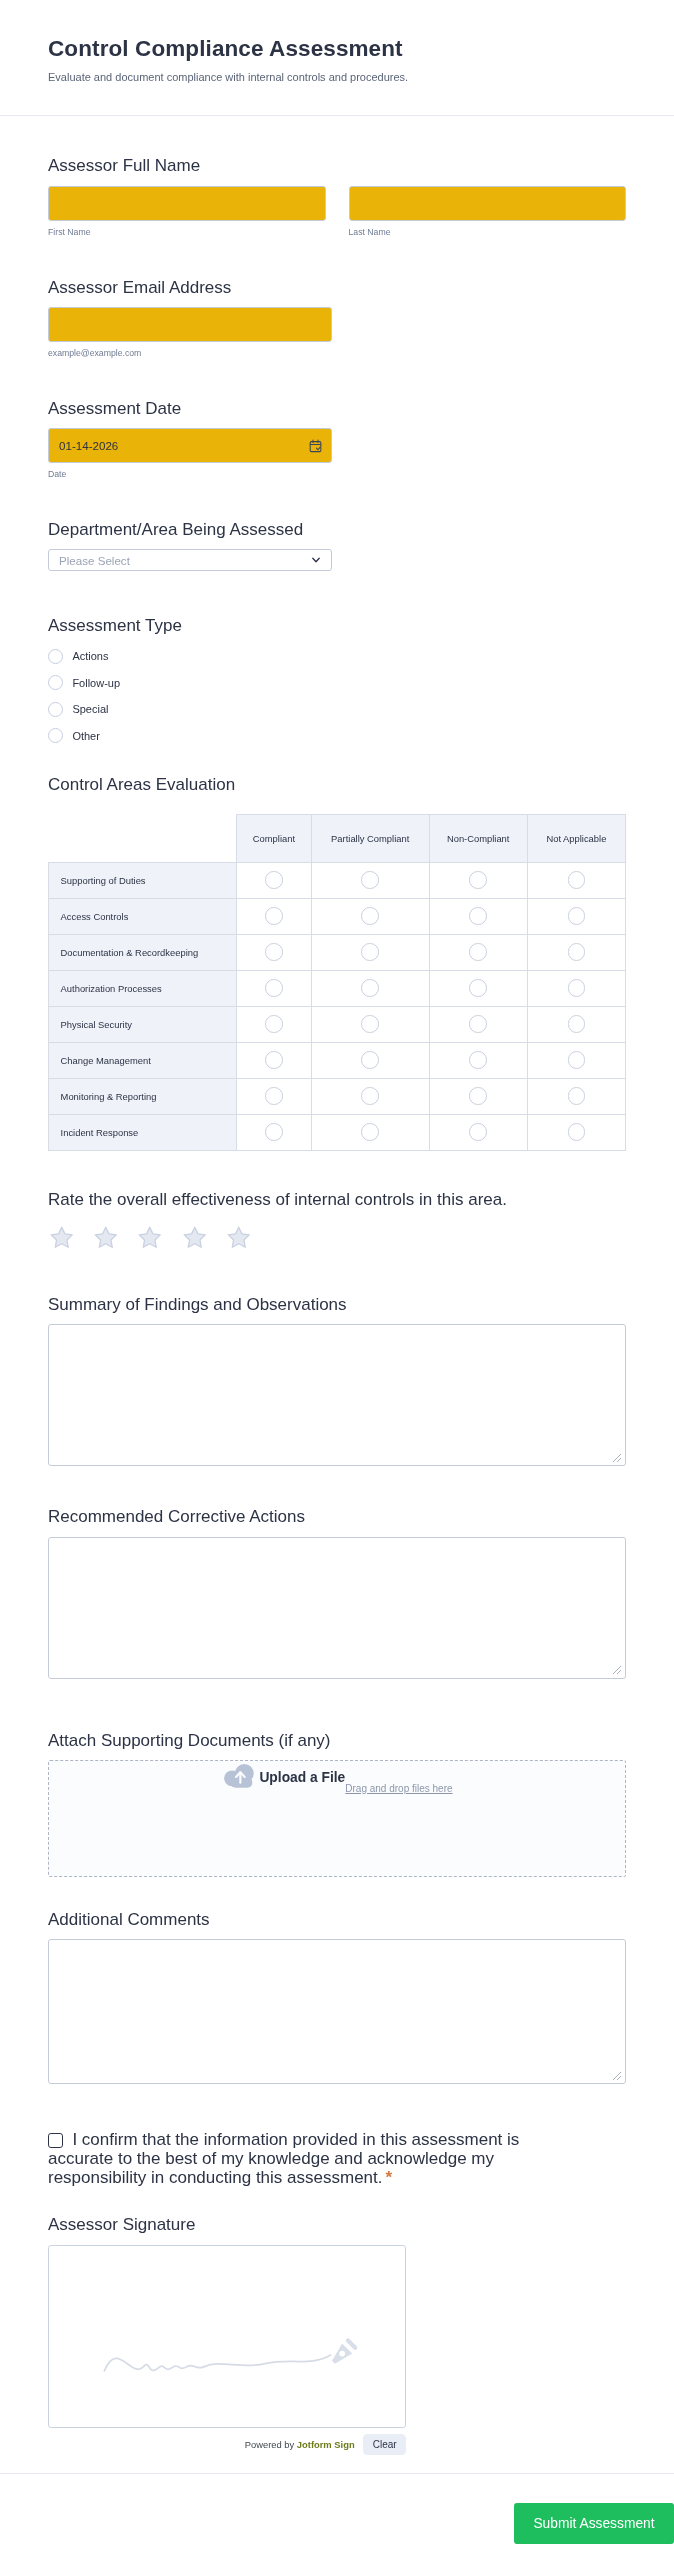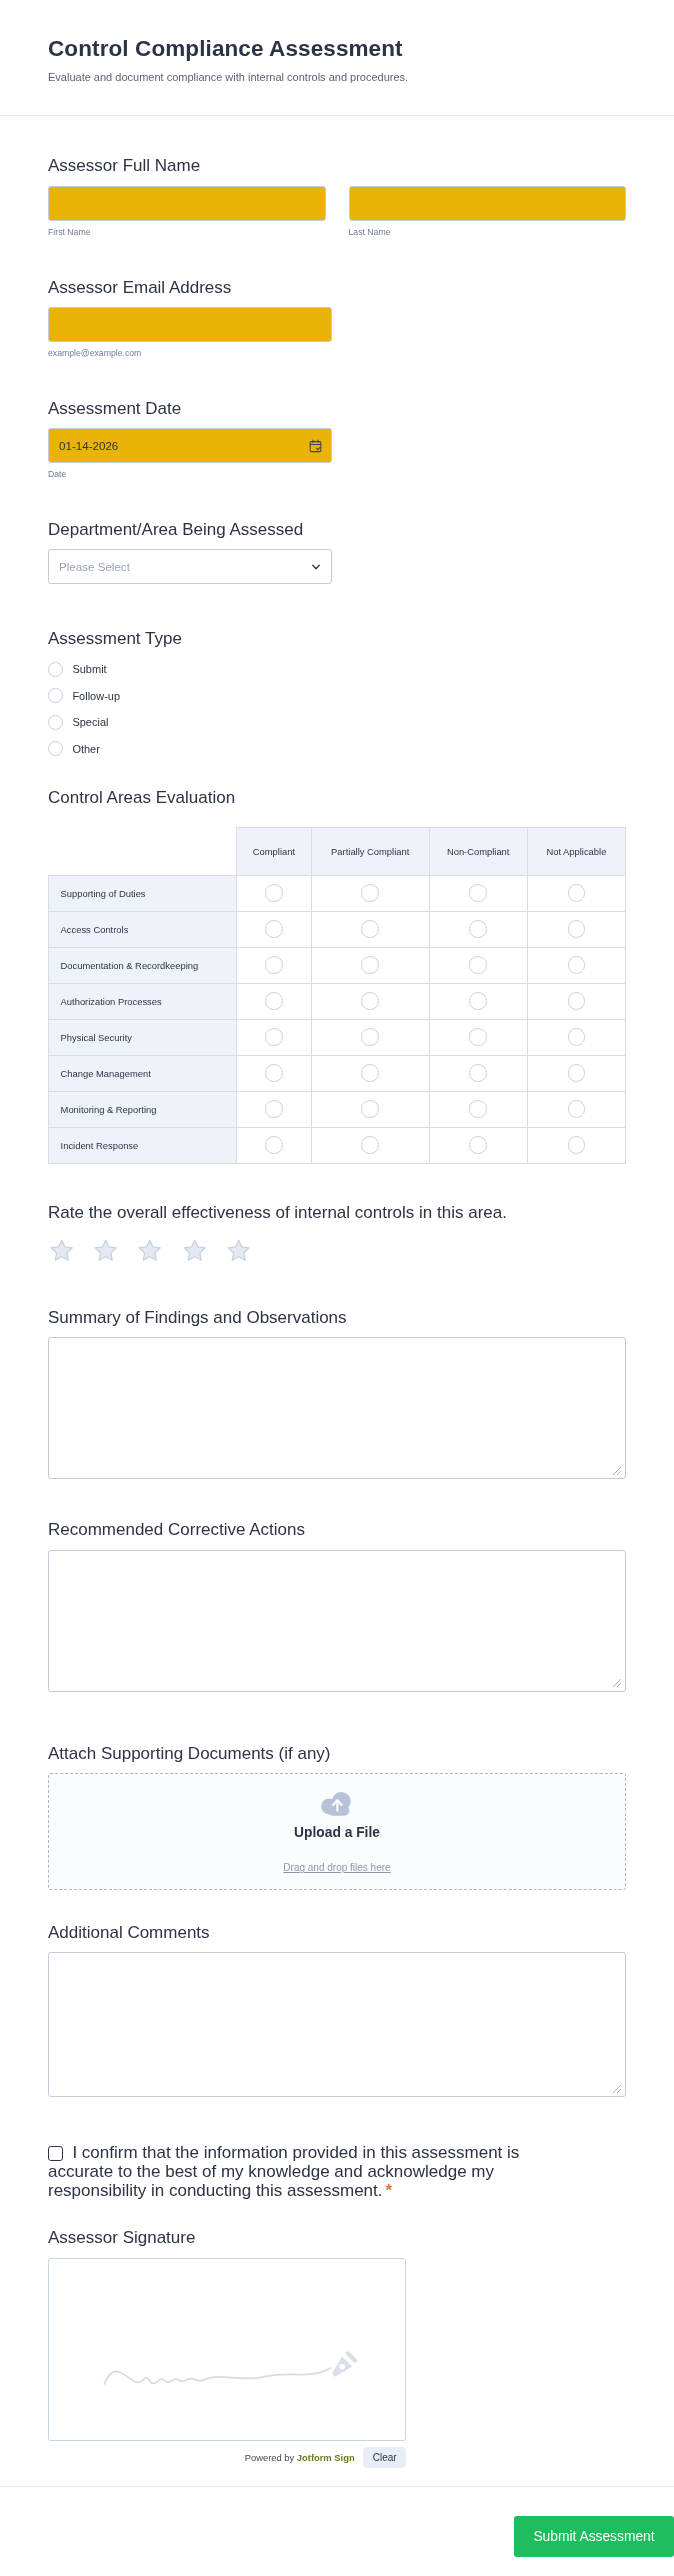--- a/index.html
+++ b/index.html
@@ -20,41 +20,41 @@
   .q-label{display:block;font-size:17px;font-weight:500;color:var(--text);margin-bottom:9.4px;}
   .text-input{height:35px;width:100%;border:0.7px solid var(--border);border-radius:2.9px;font-size:11.6px;
     padding:0 10px;color:var(--text);font-family:inherit;outline:none;background:#eab308;}
   .sublabel{font-size:8.7px;color:var(--muted);margin-top:5.8px;}
   .name-row{display:flex;gap:23px;}
   .name-col{flex:1;}
   .w-half{width:284px;}
   .input-wrap{position:relative;width:284px;}
   .input-wrap .text-input{padding-right:32px;}
   .field-icon{position:absolute;right:9.4px;top:50%;transform:translateY(-50%);display:flex;}
-  .select-box{width:284px;height:35px;border:0.7px solid var(--border);border-radius:2.9px;display:flex;
+  .select-box{width:284px;height:22px;border:0.7px solid var(--border);border-radius:2.9px;display:flex;
     align-items:center;justify-content:space-between;padding:0 10px;cursor:pointer;background:#fff;gap:13px;}
   .select-box .ph{font-size:11.6px;color:var(--placeholder);}
   .radio-list{margin-top:12.3px;}
   .radio-row{display:flex;align-items:center;gap:9.4px;margin-bottom:11.6px;font-size:11px;cursor:pointer;}
   .radio-circle{width:15px;height:15px;border:0.7px solid #c6cede;border-radius:50%;background:#fff;flex:none;}
   table.matrix{border-collapse:collapse;margin-top:19px;font-size:9.4px;}
   table.matrix th,table.matrix td{border:0.7px solid var(--table-border);}
   table.matrix th.corner{border:none;background:transparent;}
   table.matrix th.opt-head{background:var(--table-header-bg);font-weight:500;height:48px;padding:0 5.8px;color:var(--text);}
   table.matrix td.row-label{background:var(--table-header-bg);text-align:left;padding:0 7.2px 0 11.6px;height:36px;font-weight:400;}
   table.matrix td.cell{background:#fff;text-align:center;height:36px;cursor:pointer;}
   .cell-radio{width:17.4px;height:17.4px;border:0.7px solid #c9d0de;border-radius:50%;display:inline-block;background:#fff;}
   .stars{display:flex;gap:16.7px;margin-top:13.8px;}
   .star{cursor:pointer;display:flex;}
   .textarea-box{position:relative;width:100%;height:142px;border:0.7px solid var(--border);border-radius:2.9px;background:#fff;}
   .grip{position:absolute;right:3.6px;bottom:3.6px;width:8px;height:8px;cursor:nwse-resize;
     background-image:linear-gradient(135deg,transparent 44%,#aab2c0 44%,#aab2c0 52%,transparent 52%),
                      linear-gradient(135deg,transparent 72%,#aab2c0 72%,#aab2c0 80%,transparent 80%);}
   .upload-box{width:100%;height:117px;border:0.7px dashed #aeb6c5;border-radius:2.2px;background:#fbfcfe;
-    display:flex;flex-direction:column;align-items:center;justify-content:center;cursor:pointer;}
+    display:flex;flex-direction:row;justify-content:center;cursor:pointer;}
   .upload-title{font-size:13.8px;font-weight:700;margin-top:8.7px;color:var(--text);}
   .upload-hint{font-size:10px;color:#8d97ab;margin-top:22px;text-decoration:underline;}
   .confirm-row{max-width:507px;font-size:17px;line-height:19px;margin-bottom:28px;}
   .checkbox{display:inline-block;width:15px;height:15px;border:1.4px solid #2c3345;border-radius:2.9px;background:#fff;
     vertical-align:-2.9px;margin-right:9.4px;cursor:pointer;}
   .req{color:var(--asterisk);font-weight:700;margin-left:2.9px;}
   .sig-pad{width:358px;height:183px;border:0.7px solid var(--sig-border);border-radius:2.9px;position:relative;
     background:#fff;cursor:crosshair;overflow:hidden;}
   .sig-center{position:absolute;left:0;right:0;top:68px;display:flex;flex-direction:column;align-items:center;}
   .sign-here{font-size:16.7px;color:#b7bfce;letter-spacing:0.2px;}
@@ -129,21 +129,21 @@
           </svg>
         </span>
       </div>
     </div>
 
     <div class="field" style="margin-bottom:32px;">
       <span class="q-label">Assessment Type</span>
       <div class="radio-list">
           <div class="radio-row">
             <span class="radio-circle"></span>
-            <span>Submit</span>
+            <span>Actions</span>
           </div>
           <div class="radio-row">
             <span class="radio-circle"></span>
             <span>Follow-up</span>
           </div>
           <div class="radio-row">
             <span class="radio-circle"></span>
             <span>Special</span>
           </div>
           <div class="radio-row">

